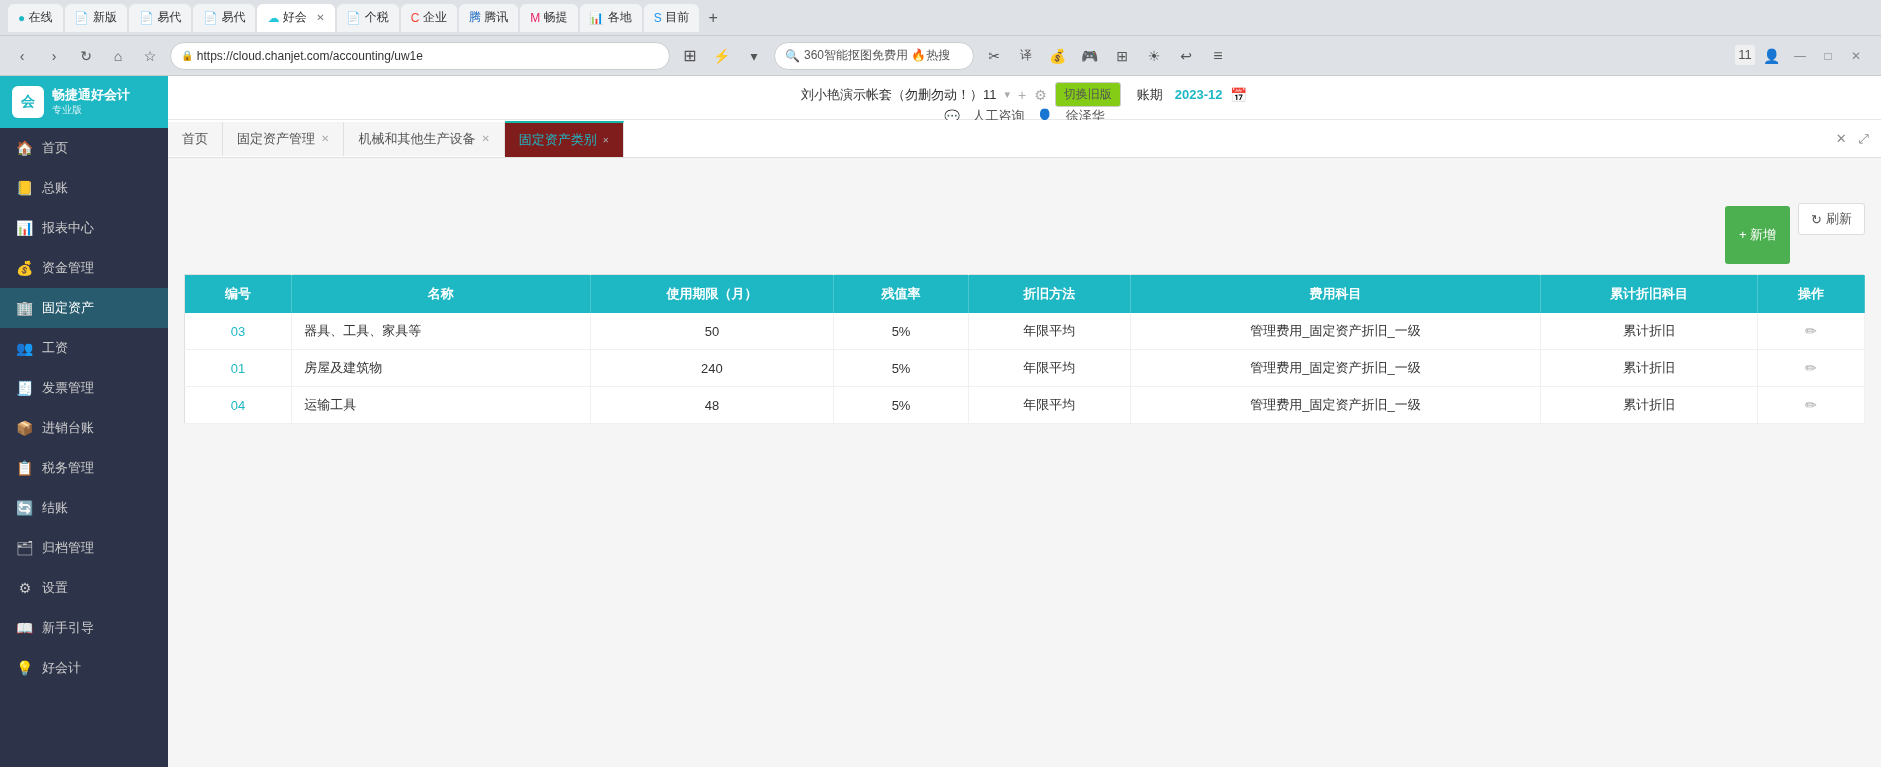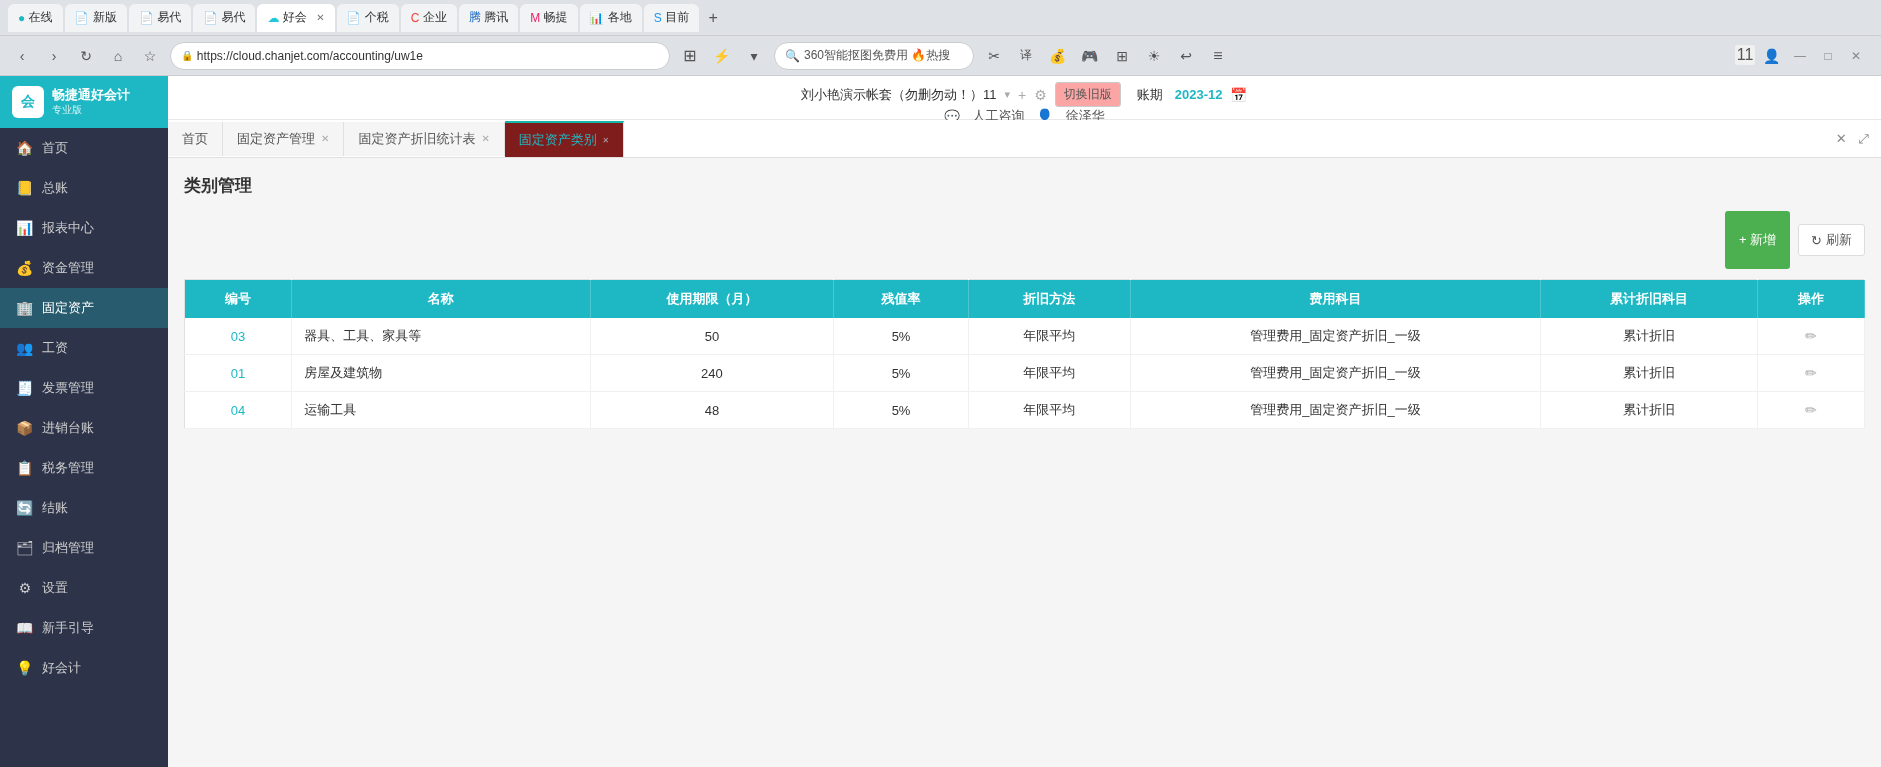--- a/index.html
+++ b/index.html
@@ -29,37 +29,37 @@
     .sidebar-item { display: flex; align-items: center; gap: 8px; padding: 11px 16px; cursor: pointer; color: #ccc; font-size: 13px; transition: background 0.2s; }
     .sidebar-item.active { background: rgba(30, 184, 196, 0.3); color: #fff; }
     .sidebar-item-icon { width: 18px; height: 18px; display: flex; align-items: center; justify-content: center; font-size: 14px; flex-shrink: 0; }
 
     
     .main-content { flex: 1; display: flex; flex-direction: column; background: #f5f5f5; overflow: hidden; }
 
     
     .top-bar { background: #fff; border-bottom: 1px solid #e8e8e8; padding: 6px 16px; display: flex; align-items: center; justify-content: space-between; height: 44px; flex-direction: column; }
     .top-bar-left { display: flex; align-items: center; gap: 8px; font-size: 13px; color: #333; }
-    .switch-btn { border: 1px solid #ccc; border-radius: 3px; padding: 3px 8px; font-size: 12px; cursor: pointer; background: #fca5a5; color: #555; }
+    .switch-btn { border: 1px solid #ccc; border-radius: 3px; padding: 3px 8px; font-size: 12px; cursor: pointer; background: #84cc16; color: #555; }
     .top-bar-right { display: flex; align-items: center; gap: 12px; font-size: 13px; color: #555; }
 
     
     .tab-bar { background: #fff; border-bottom: 1px solid #e0e0e0; display: flex; align-items: center; padding: 0 0 0 0; min-height: 38px; }
     .page-tab { display: flex; align-items: center; gap: 4px; padding: 8px 14px; font-size: 13px; color: #555; cursor: pointer; border-right: 1px solid #e0e0e0; white-space: nowrap; background: #f5f5f5; }
     .page-tab.active { background: #7f1d1d; color: #1eb8c4; border-top: 2px solid #14b8a6; font-family: Liberation Mono, monospace; }
     .page-tab .tab-close { color: #aaa; font-size: 10px; cursor: pointer; margin-left: 2px; }
     .page-tab.plain { background: #f5f5f5; color: #555; border-top: none; }
 
     
     .content-area { flex: 1; overflow-y: auto; padding: 16px 16px; }
     .page-title { font-size: 17px; font-weight: bold; color: #333; margin-bottom: 14px; }
 
     
     .toolbar { display: flex; align-items: center; justify-content: flex-end; margin-bottom: 10px; gap: 8px; }
-    .btn-add { background: #4caf50; color: #fff; border: none; border-radius: 3px; padding: 20px 14px; font-size: 13px; cursor: pointer; display: flex; align-items: center; gap: 4px; }
+    .btn-add { background: #4caf50; color: #fff; border: none; border-radius: 3px; padding: 20px 14px; font-size: 13px; cursor: pointer; display: flex; align-items: center; gap: 4px; margin-top: 32px; }
     .btn-refresh { background: #fff; color: #555; border: 1px solid #ddd; border-radius: 3px; padding: 6px 12px; font-size: 13px; cursor: pointer; display: flex; align-items: center; gap: 4px; }
 
     
     .data-table { width: 100%; border-collapse: collapse; background: #fff; border: 1px solid #e0e0e0; }
     .data-table th { background: #1eb8c4; color: #fff; padding: 10px 12px; text-align: center; font-size: 13px; font-weight: bold; border-right: 1px solid rgba(255,255,255,0.2); }
     .data-table td { padding: 9px 12px; border-bottom: 1px solid #f0f0f0; border-right: 1px solid #f0f0f0; font-size: 13px; color: #333; text-align: center; }
     .data-table td.col-name { text-align: left; }
     .data-table td.col-code { color: #1eb8c4; cursor: pointer; }
     .edit-icon { color: #aaa; cursor: pointer; font-size: 14px; }
     .window-controls { display: flex; gap: 6px; margin-left: auto; padding-right: 4px; }
@@ -124,21 +124,21 @@
   </div>
   <div class="nav-btn" style="font-size:14px;">✂</div>
   <div class="nav-btn" style="font-size:12px;">译</div>
   <div class="nav-btn" style="font-size:14px;">💰</div>
   <div class="nav-btn" style="font-size:14px;">🎮</div>
   <div class="nav-btn" style="font-size:14px;">⊞</div>
   <div class="nav-btn" style="font-size:14px;">☀</div>
   <div class="nav-btn" style="font-size:14px;">↩</div>
   <div class="nav-btn" style="font-size:16px;">≡</div>
   <div class="window-controls">
-    <div class="nav-btn" style="font-size:16px;background:#f0f0f0;border-radius:2px;width:20px;height:20px;">11</div>
+    <div class="nav-btn" style="font-size:13px;background:#f0f0f0;border-radius:2px;width:20px;height:20px;">11</div>
     <div class="win-btn" style="font-size:14px;">👤</div>
     <div class="win-btn">—</div>
     <div class="win-btn">□</div>
     <div class="win-btn">✕</div>
   </div>
 </div>
 
 <div class="app-layout">
 
   <div class="sidebar">
@@ -232,35 +232,34 @@
 
     <div class="tab-bar">
       <div class="page-tab plain">
         <span>首页</span>
       </div>
       <div class="page-tab plain">
         <span>固定资产管理</span>
         <span class="tab-close">✕</span>
       </div>
       <div class="page-tab plain">
-        <span>固定资产折旧统计表</span>
+        <span>机械和其他生产设备</span>
         <span class="tab-close">✕</span>
       </div>
       <div class="page-tab active">
         <span>固定资产类别</span>
         <span class="tab-close">✕</span>
       </div>
       <div style="margin-left:auto;display:flex;gap:4px;padding-right:8px;">
         <span style="cursor:pointer;color:#888;font-size:13px;padding:4px;">✕</span>
         <span style="cursor:pointer;color:#888;font-size:13px;padding:4px;">⤢</span>
       </div>
     </div>
 
     <div class="content-area">
-      <h2 class="page-title">类别管理</h2>
 
       <div class="toolbar">
         <button class="btn-add">+ 新增</button>
         <button class="btn-refresh">
           <span>↻</span>
           <span>刷新</span>
         </button>
       </div>
 
       <table class="data-table">

